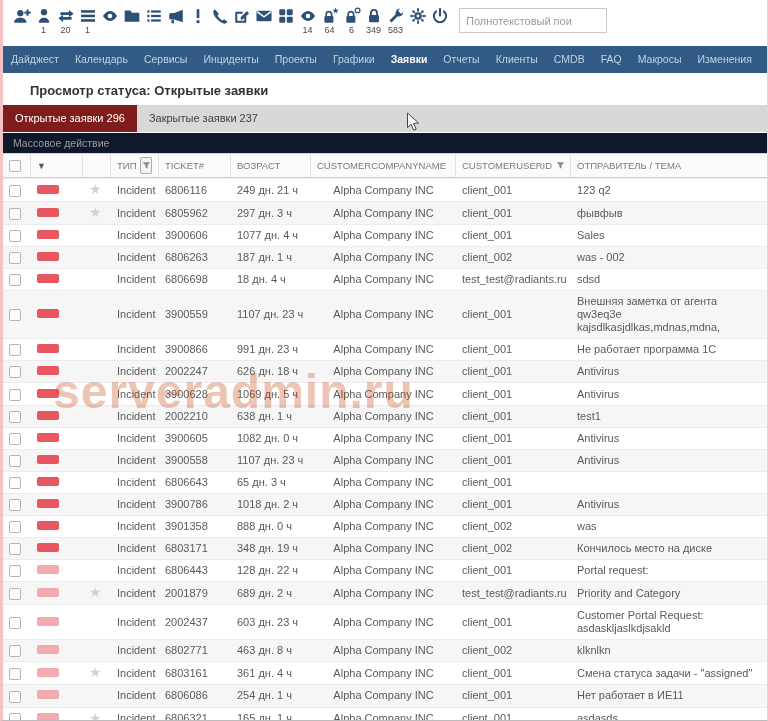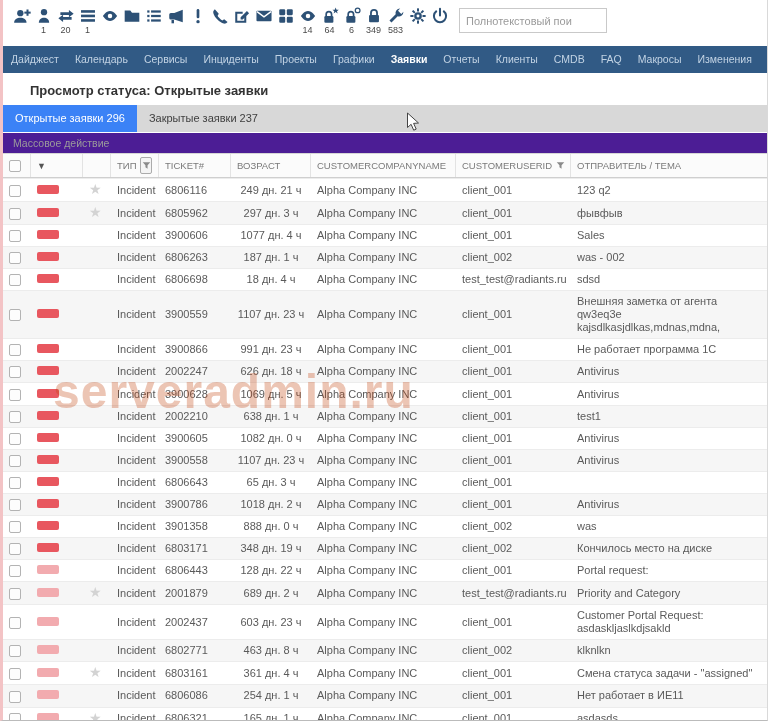--- a/index.html
+++ b/index.html
@@ -23,43 +23,43 @@
   .nav-item { padding:7px 8px 0 8px; font-size:10.5px; color:#c2d3e4; cursor:pointer; }
   .nav-item.active { color:#ffffff; font-weight:bold; }
 
   
   .title-bar { padding:10px 10px 7px 10px;margin-left:17px; }
   .page-title { font-size:13px; font-weight:bold; color:#333; }
 
   
   .tabs { background:#d8d8d8; height:27px; display:flex; align-items:stretch; position:relative; }
   .tab { padding:7px 12px 0 12px; font-size:11px; color:#3f3f3f; cursor:pointer; }
-  .tab.active { background:#3b82f6; color:#fff; }
-
-  
-  .bulk-bar { background:#4c1d95; height:20px; padding:4px 0 0 10px; font-size:10.5px; color:#9b9b9b; margin-top:1px; cursor:pointer; }
+  .tab.active { background:#7f1d1d; color:#fff; }
+
+  
+  .bulk-bar { background:#0f172a; height:20px; padding:4px 0 0 10px; font-size:10.5px; color:#9b9b9b; margin-top:1px; cursor:pointer; }
 
   
   .table { width:100%; }
   .thead { display:flex; align-items:center; height:25px; background:#fbfbfb;
     border-top:1px solid #d6d6d6; border-bottom:1px solid #cfcfcf; }
   .th { font-size:9.5px; color:#7a7a7a; padding:0 6px; display:flex; align-items:center; gap:4px;
     border-right:1px solid #e3e3e3; height:100%; overflow:hidden; white-space:nowrap; }
   .th:last-child { border-right:none; }
   .trow { display:flex; align-items:center; border-top:1px solid #ececec; background:#fff; cursor:pointer; }
   .trow.alt { background:#f6f6f6; }
   .td { font-size:11px; line-height:13px; color:#5a5a5a; padding:4px 6px; overflow:hidden; }
 
   .c-cb   { width:28px;  flex:none; }
   .c-pri  { width:52px;  flex:none; }
   .c-star { width:28px;  flex:none; }
   .c-type { width:48px;  flex:none; }
   .c-tick { width:72px;  flex:none; }
-  .c-age  { width:80px;  flex:none;text-align:center; }
-  .c-comp { width:145px; flex:none; }
+  .c-age  { width:80px;  flex:none; }
+  .c-comp { width:145px; flex:none;text-align:center; }
   .c-user { width:115px; flex:none; }
   .c-subj { flex:1; }
 
   .cb { display:inline-block; width:12px; height:12px; border:1px solid #b3b3b3; border-radius:2px;
     background:#fdfdfd; vertical-align:middle; }
   .pri { display:inline-block; width:22px; height:9px; border-radius:2px; }
   .pri.high { background:#e8575f; }
   .pri.low  { background:#f2abaf; }
   .star { color:#d3d3d3; font-size:14px; line-height:13px; }
   .sort-caret { color:#555; font-size:9px; }

